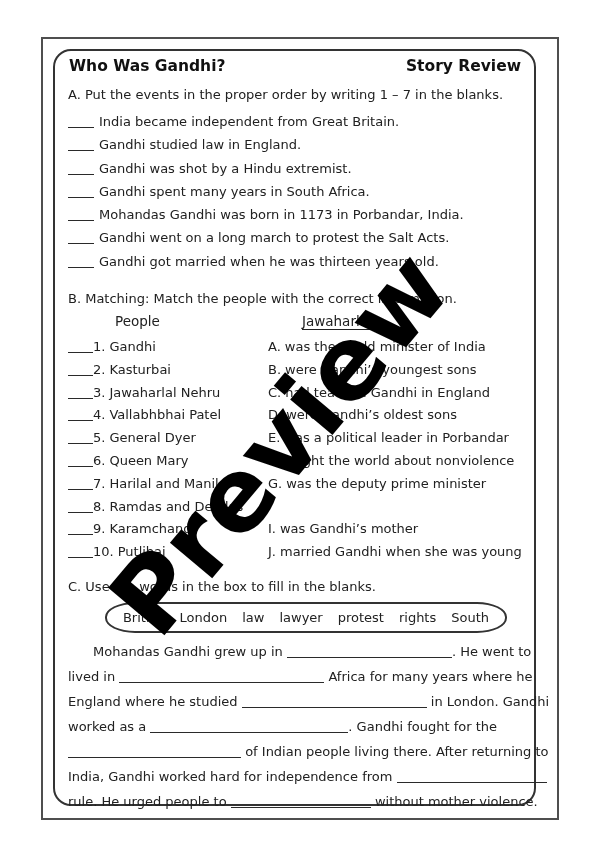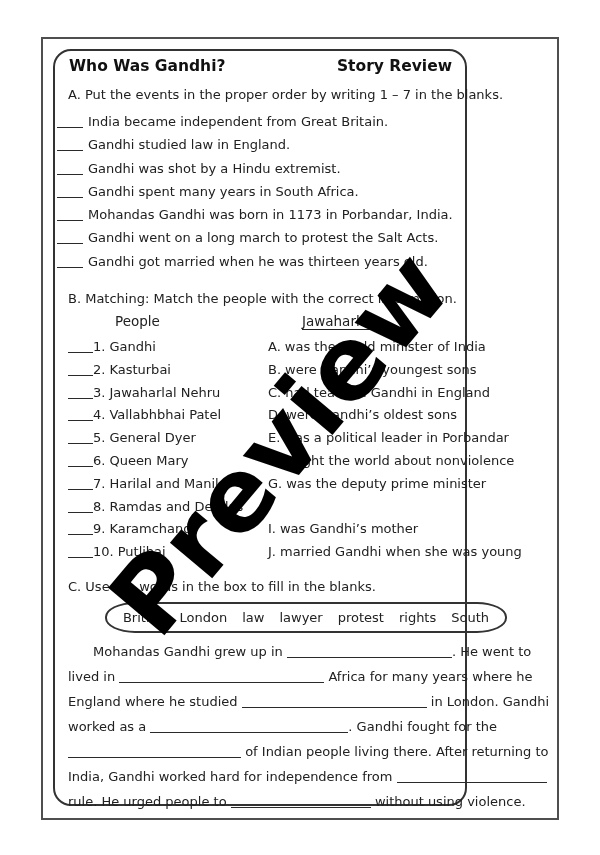--- a/index.html
+++ b/index.html
@@ -6,30 +6,30 @@
   body{
     width:600px;height:855px;position:relative;background:#ffffff;
     font-family:"DejaVu Sans","Liberation Sans",sans-serif;
     font-size:13px;color:#212121;overflow:hidden;
   }
   .outer{
     position:absolute;left:41px;top:37px;width:518px;height:783px;
     border:2px solid #4f4f4f;box-sizing:border-box;background:#fff;
   }
   .inner{
-    position:absolute;left:10px;top:10px;width:414px;height:757px;
+    position:absolute;left:10px;top:10px;width:483px;height:757px;
     box-sizing:border-box;border:2px solid #333;border-radius:18px;background:#fff;
   }
   .hdr{
     position:absolute;left:14px;right:13px;top:6px;
     display:flex;justify-content:space-between;
     font-size:15.5px;font-weight:bold;color:#111;white-space:nowrap;
   }
   .a-instr{position:absolute;left:13px;top:36px;white-space:nowrap}
-  .a-items{position:absolute;left:2px;top:59px;line-height:23.3px;white-space:nowrap}
+  .a-items{position:absolute;left:13px;top:59px;line-height:23.3px;white-space:nowrap}
   .b-instr{position:absolute;left:13px;top:240px;white-space:nowrap}
   .cols{position:absolute;left:0;top:262px;width:100%;height:20px;font-size:13.5px}
   .col-people{position:absolute;left:60px;text-underline-offset:3px}
   .col-info{position:absolute;left:247px;text-decoration:underline;text-underline-offset:3px}
   .m-rows{position:absolute;left:13px;top:285px;right:16px;line-height:22.8px;white-space:nowrap}
   .m-row{display:flex}
   .m-left{width:200px;flex:0 0 200px}
   .m-right{flex:1}
   .m-num{margin-right:4px}
   .m-letter{margin-right:4px}
@@ -145,19 +145,19 @@
       <span>South</span>
     </div>
 
     <div class="para">
       <div class="p-line first"><span>Mohandas Gandhi grew up in </span><span class="blank bw-p1"></span><span>. He went to</span></div>
       <div class="p-line"><span>lived in </span><span class="blank bw-p3"></span><span> Africa for many years where he</span></div>
       <div class="p-line"><span>England where he studied </span><span class="blank bw-p2"></span><span> in London. Gandhi</span></div>
       <div class="p-line"><span>worked as a </span><span class="blank bw-p4"></span><span>. Gandhi fought for the</span></div>
       <div class="p-line"><span></span><span class="blank bw-p5"></span><span> of Indian people living there. After returning to</span></div>
       <div class="p-line"><span>India, Gandhi worked hard for independence from </span><span class="blank bw-p6"></span><span></span></div>
-      <div class="p-line"><span>rule. He urged people to </span><span class="blank bw-p7"></span><span> without using violence.</span></div>
+      <div class="p-line"><span>rule. He urged people to </span><span class="blank bw-p7"></span><span> without mother violence.</span></div>
     </div>
 
   </div>
 </div>
 
 <div class="watermark">Preview</div>
 
 </body></html>

